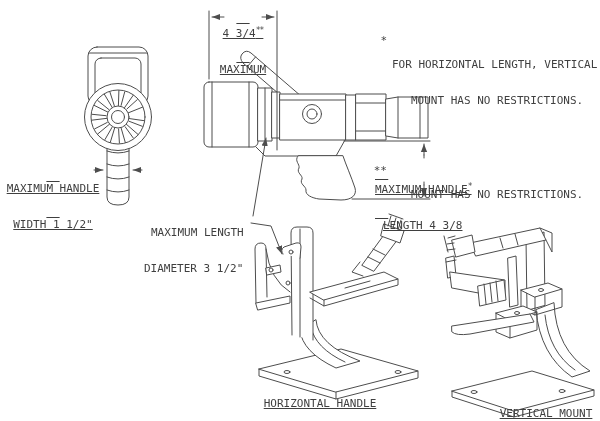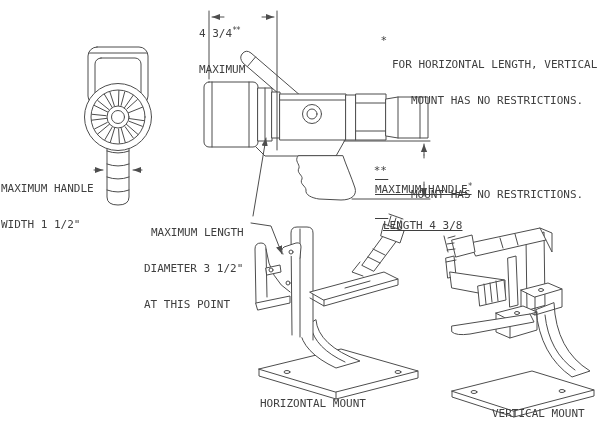--- a/index.html
+++ b/index.html
@@ -1,21 +1,21 @@
 <!DOCTYPE html>
 <html><head>
 <meta charset="utf-8">
 <style>
   html,body{margin:0;padding:0;background:#fff;}
   #stage{position:relative;width:600px;height:421px;background:#fff;overflow:hidden;
          font-family:"DejaVu Sans Mono",monospace;}
   svg{position:absolute;left:0;top:0;}
   .lbl{position:absolute;font:11px/12px "DejaVu Sans Mono",monospace;color:#3f3f3f;
        white-space:pre;}
-  .ctr{}
+  .ctr{text-align:center;text-decoration:underline;}
   .sup{font-size:8px;vertical-align:4px;letter-spacing:-1px;}
   .note{display:flex;margin-bottom:10px;}
   .note .mk{width:17px;text-align:right;margin-right:5px;flex:none;}
   .note .l2{padding-left:19px;}
 </style>
 </head>
 <body>
 
 <div id="stage">
 
@@ -223,25 +223,24 @@
 </div>
 
 <div class="lbl ctr" style="left:1px;top:159px;width:104px;">
   <div>MAXIMUM HANDLE</div>
   <div>WIDTH 1 1/2"</div>
 </div>
 
 <div class="lbl" style="left:144px;top:203px;">
   <div style="padding-left:7px;">MAXIMUM LENGTH</div>
   <div>DIAMETER 3 1/2"</div>
-  <div>AT THIS POINT</div>
 </div>
 
 <div class="lbl" style="left:375px;top:157px;text-decoration:underline;">
   <div><span>MAXIMUM HANDLE</span><span class="sup">*</span></div>
   <div style="margin-left:8px;">LENGTH 4 3/8</div>
 </div>
 
-<div class="lbl ctr" style="left:260px;top:398px;width:120px;">HORIZONTAL MOUNT</div>
+<div class="lbl ctr" style="left:260px;top:398px;width:120px;">HORIZONTAL HANDLE</div>
 
 <div class="lbl ctr" style="left:492px;top:408px;width:108px;">VERTICAL MOUNT</div>
 
 </div>
 
 </body></html>

